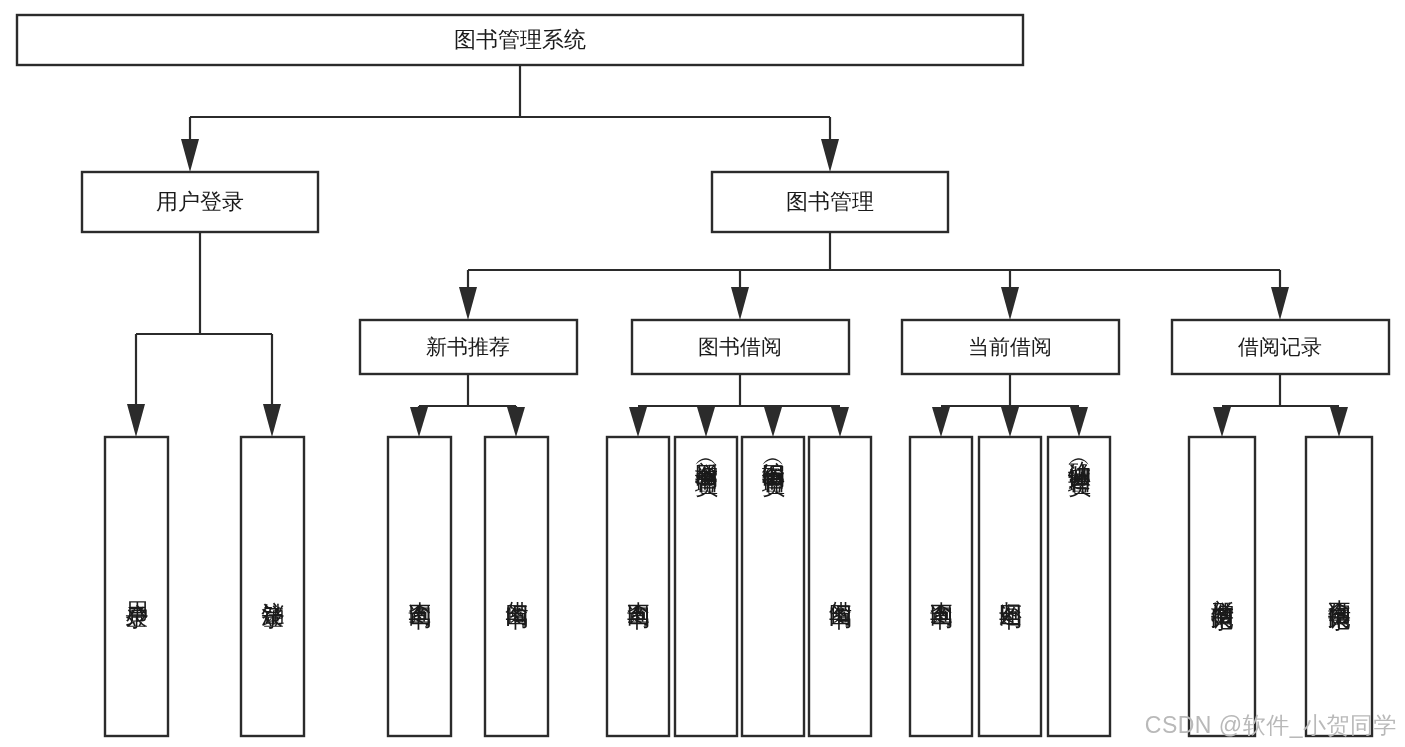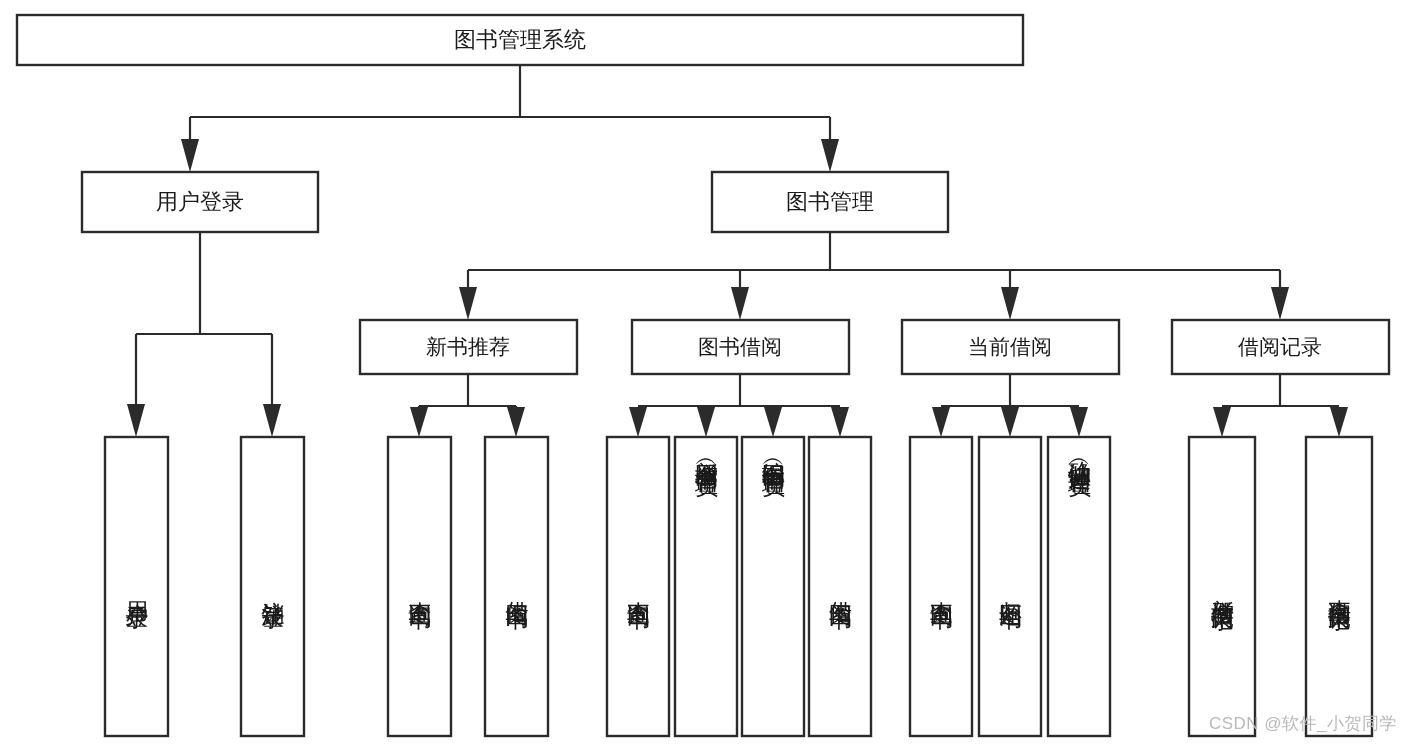--- a/index.html
+++ b/index.html
@@ -64,23 +64,23 @@
     font-family: "Liberation Sans", "DejaVu Sans", sans-serif;
     font-size: 23px;
     line-height: 1.12;
     letter-spacing: 2px;
     color: #1a1a1a;
     white-space: nowrap;
   }
   .watermark {
     position: absolute;
     right: 8px;
-    bottom: 12px;
-    font-family: "Liberation Sans", "DejaVu Sans", sans-serif;
-    font-size: 17px;
+    bottom: 6px;
+    font-family: "Liberation Sans", "DejaVu Sans", sans-serif;
+    font-size: 23px;
     color: #b9b9b9;
     letter-spacing: 0.5px;
     user-select: none;
     margin-left: 20px;
   }
 </style>
 </head>
 <body>
 
 <div id="diagram-root">

